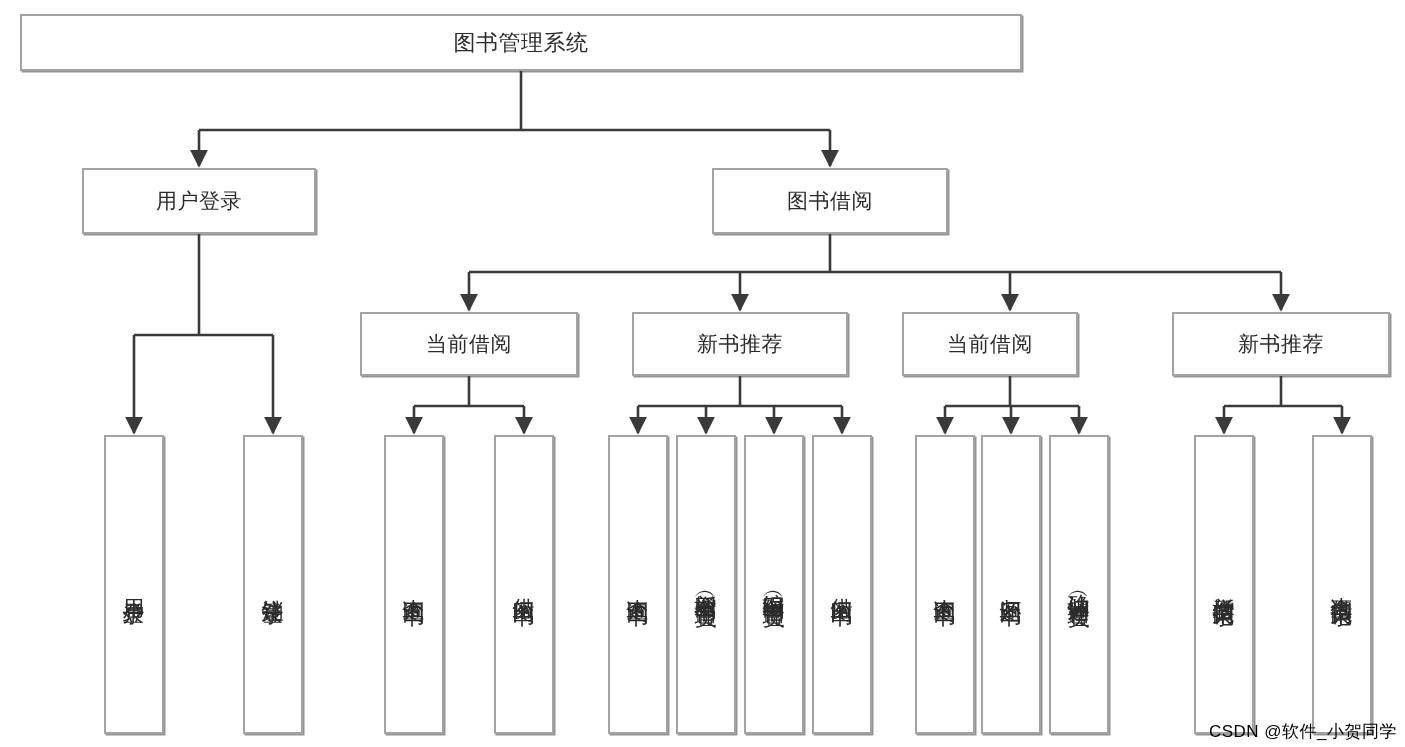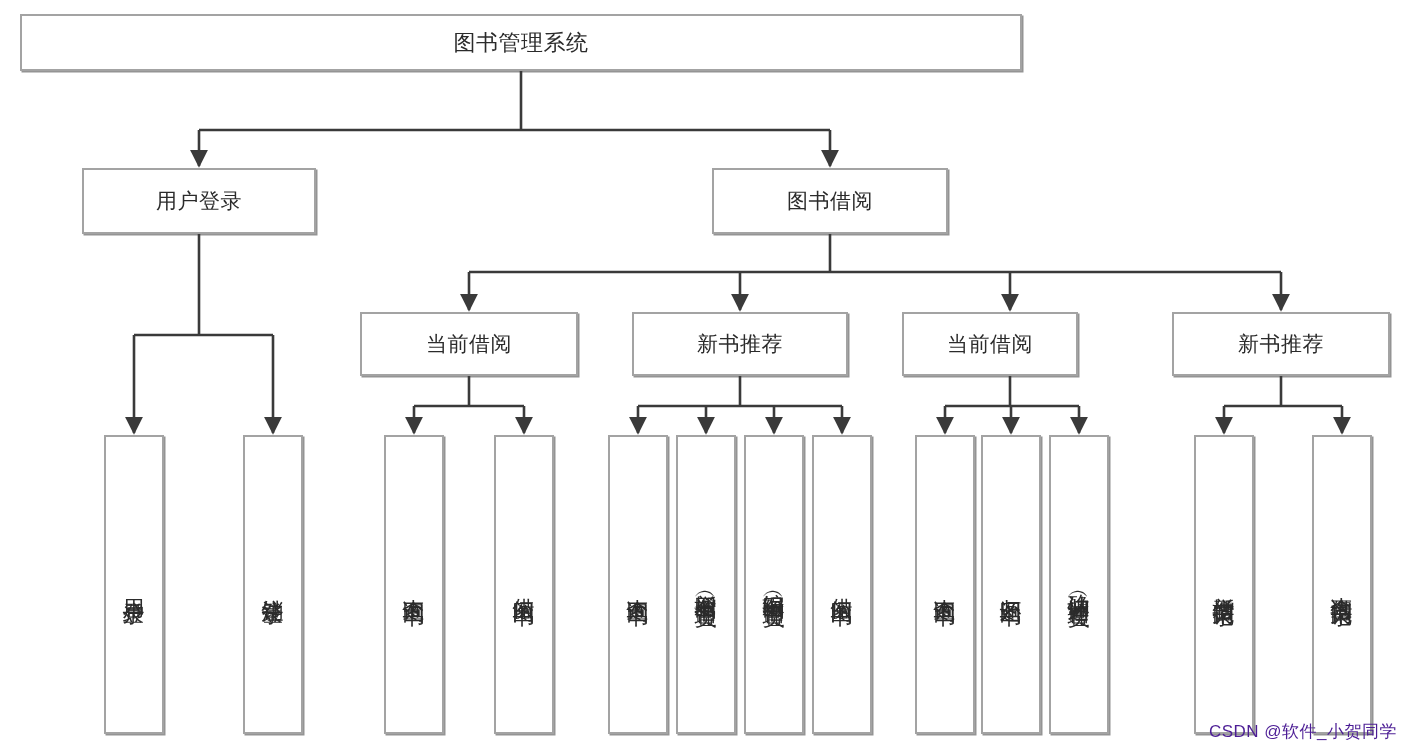--- a/index.html
+++ b/index.html
@@ -53,21 +53,21 @@
     letter-spacing: 2px;
     white-space: nowrap;
     max-height: 288px;
   }
   .node.root .label { font-size: 22px; }
   .watermark {
     position: absolute;
     right: 8px;
     bottom: 4px;
     font-size: 17px;
-    color: #4c1d95;
+    color: #000000;
     white-space: nowrap;
     letter-spacing: 0.5px;
   }
 </style>
 </head>
 <body>
 
 <div id="canvas">
 
   <svg id="wires" viewBox="0 0 1405 747" xmlns="http://www.w3.org/2000/svg">

